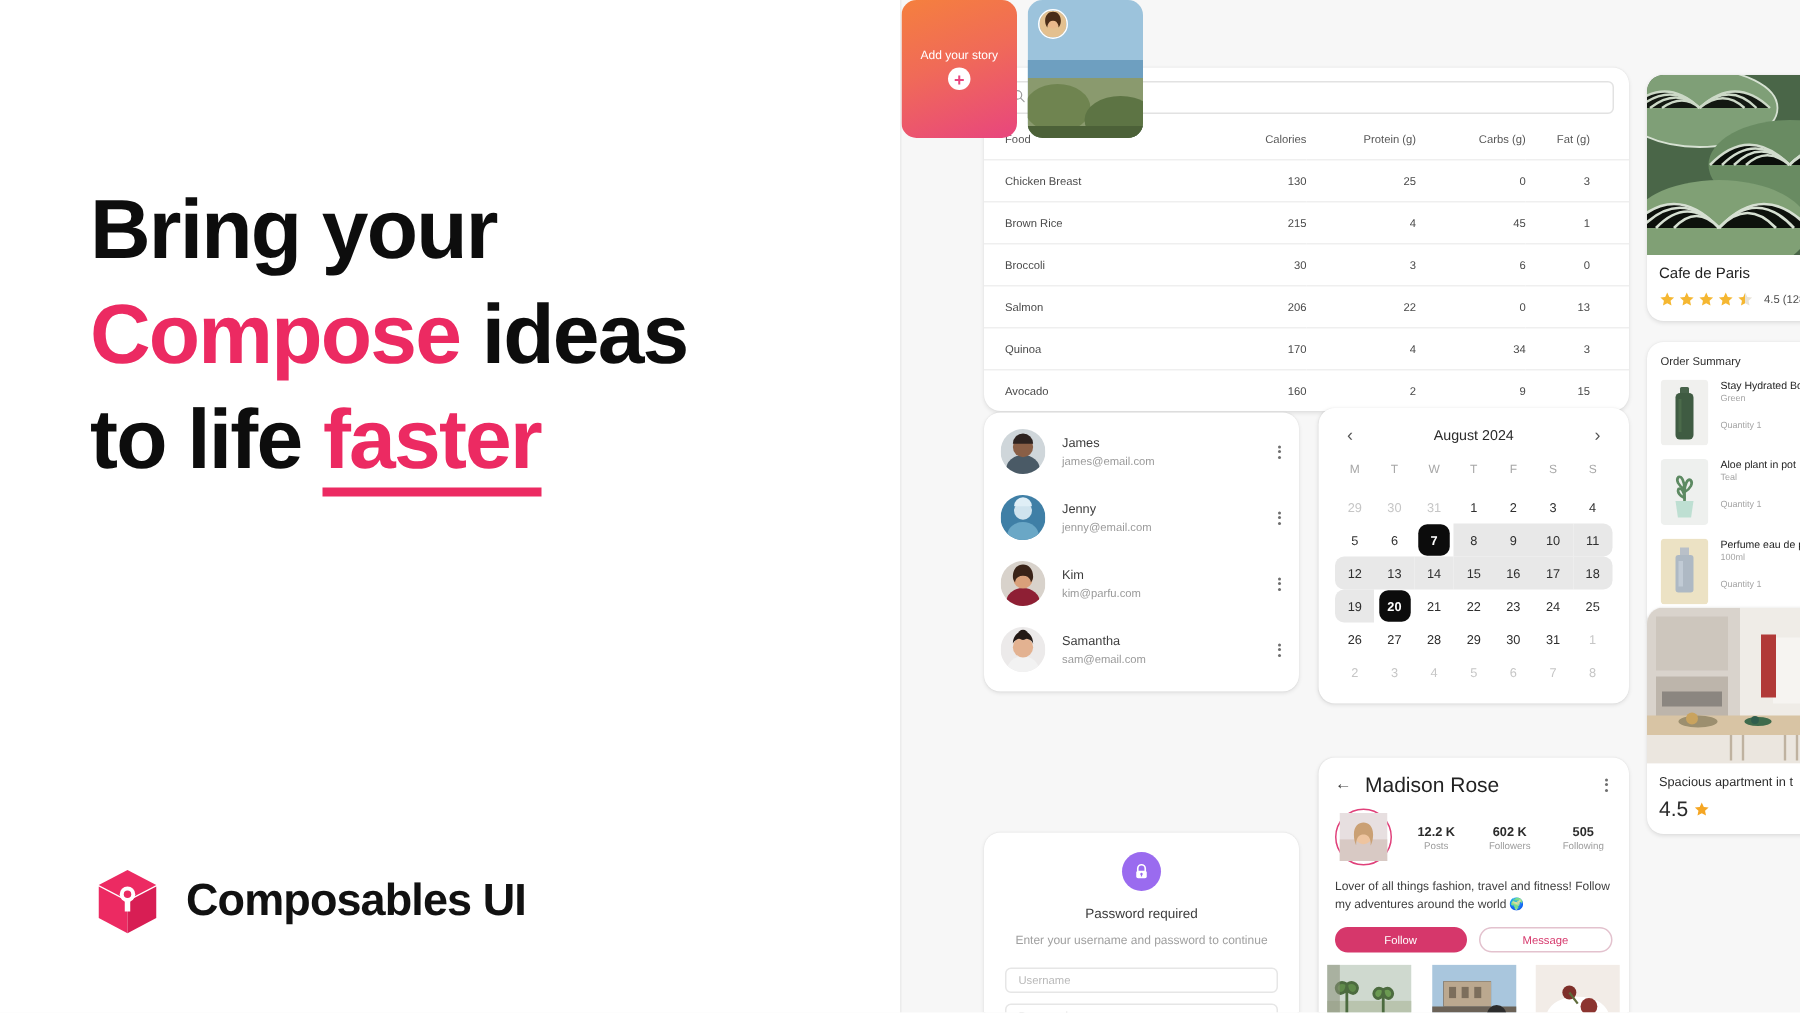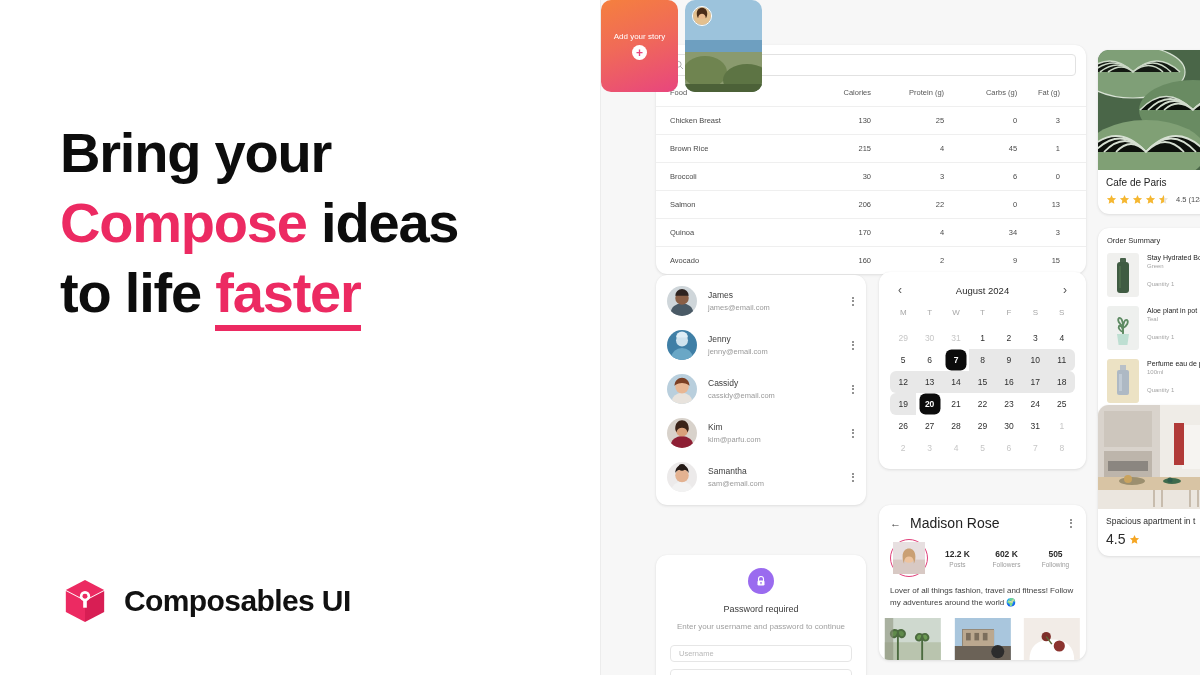--- a/index.html
+++ b/index.html
@@ -360,39 +360,20 @@
         </span>
         <span class="kebab">
             <i></i>
             <i></i>
             <i></i>
           </span>
       </div>
       <div class="contact">
         <span class="avatar">
           <svg class="av-face" viewBox="0 0 40 40">
-              <rect width="40" height="40" fill="#b9cfdd"></rect>
-              <ellipse cx="20" cy="37" rx="14" ry="12" fill="#e8e3dd"></ellipse>
-              <circle cx="20" cy="17" r="9" fill="#e8b794"></circle>
-              <path d="M10 16c0-7 5-11 10-11s10 4 10 11c0 0-3-4-10-4s-10 4-10 4z" fill="#7b3f24"></path>
-            </svg>
-        </span>
-        <span class="c-meta">
-          <span class="c-name" style="display:block">Cassidy</span>
-          <span class="c-mail" style="display:block">cassidy@email.com</span>
-        </span>
-        <span class="kebab">
-            <i></i>
-            <i></i>
-            <i></i>
-          </span>
-      </div>
-      <div class="contact">
-        <span class="avatar">
-          <svg class="av-face" viewBox="0 0 40 40">
               <rect width="40" height="40" fill="#d8d2cb"></rect>
               <ellipse cx="20" cy="37" rx="15" ry="13" fill="#8e1f34"></ellipse>
               <circle cx="20" cy="16" r="8.5" fill="#d9a07a"></circle>
               <path d="M11 14c0-7 4-11 9-11s9 4 9 11c0 3-2 5-2 5s0-6-7-6-7 6-7 6-2-2-2-5z" fill="#3a2318"></path>
             </svg>
         </span>
         <span class="c-meta">
           <span class="c-name" style="display:block">Kim</span>
           <span class="c-mail" style="display:block">kim@parfu.com</span>
         </span>
@@ -569,20 +550,24 @@
         <span class="pf-stat">
           <span class="pf-num" style="display:block">602 K</span>
           <span class="pf-lbl" style="display:block">Followers</span>
         </span>
         <span class="pf-stat">
           <span class="pf-num" style="display:block">505</span>
           <span class="pf-lbl" style="display:block">Following</span>
         </span>
       </div>
       <div class="pf-bio">Lover of all things fashion, travel and fitness! Follow my adventures around the world 🌍</div>
+      <div class="pf-actions">
+        <span class="btn-follow">Follow</span>
+        <span class="btn-message">Message</span>
+      </div>
       <div class="pf-grid">
         <span class="pf-cell">
           <svg viewBox="0 0 60 45" style="width:100%;height:100%;display:block">
               <rect width="60" height="45" fill="#cfd9cf"></rect>
               <rect y="26" width="60" height="19" fill="#b9c4ae"></rect>
               <path d="M14 45V14M14 14c-5-3-9 1-7 5 2 3 7 2 7-5zM14 14c5-3 9 1 7 5-2 3-7 2-7-5z" stroke="#4c6b3f" stroke-width="2" fill="#5f8a4a"></path>
               <path d="M40 45V18M40 18c-5-3-8 2-6 5 3 3 6 0 6-5zM40 18c5-3 8 2 6 5-3 3-6 0-6-5z" stroke="#4c6b3f" stroke-width="2" fill="#6b9a52"></path>
               <rect x="0" y="0" width="9" height="45" fill="#8a8f7a" opacity=".55"></rect>
             </svg>
         </span>

